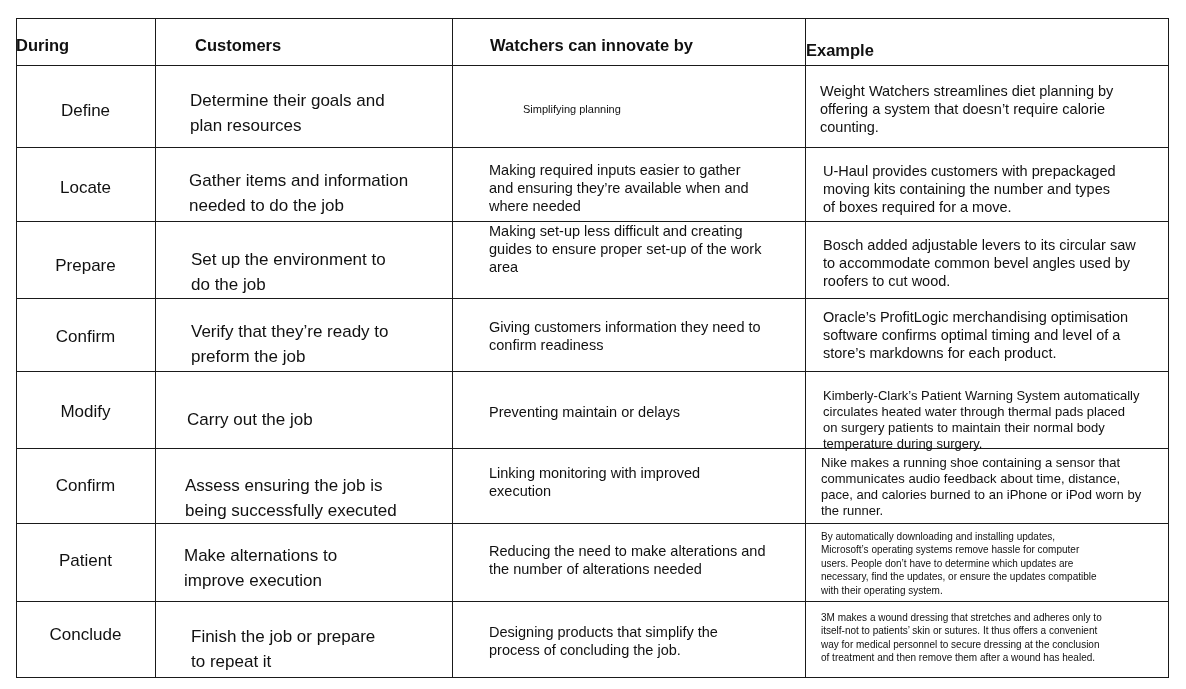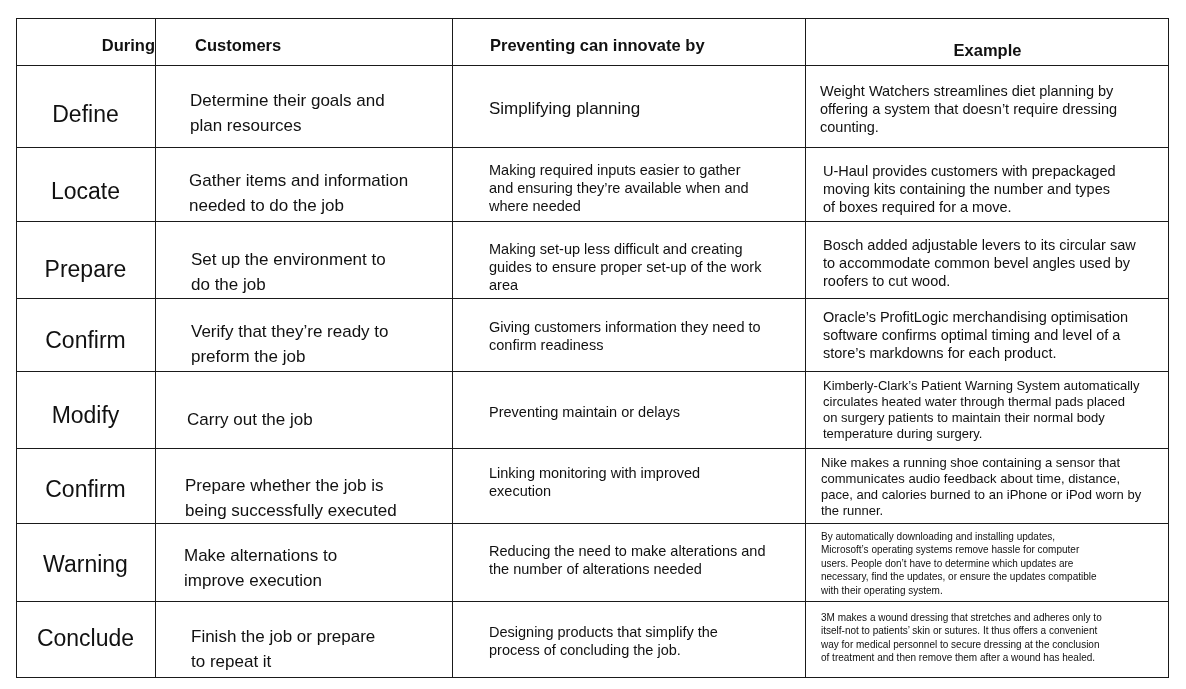--- a/index.html
+++ b/index.html
@@ -4,24 +4,24 @@
 <style>
   html, body { margin: 0; padding: 0; background: #ffffff; }
   body { width: 1186px; height: 689px; position: relative; overflow: hidden;
          font-family: "Liberation Sans", sans-serif; color: #111111; }
   .tbl { position: absolute; left: 16px; top: 18px; width: 1153px; height: 660px;
          border: 1px solid #1a1a1a; box-sizing: border-box; }
   .vline { position: absolute; top: 18px; height: 660px; width: 1px; background: #1a1a1a; }
   .hline { position: absolute; left: 16px; width: 1153px; height: 1px; background: #1a1a1a; }
   .cell { position: absolute; line-height: 1.2; white-space: pre-line; }
   .hdr { font-weight: bold; font-size: 16.5px; }
-  .phase { font-size: 23px; text-align: center; width: 139px; left: 16px; }
+  .phase { font-size: 17px; text-align: center; width: 139px; left: 16px; }
   .cust { font-size: 17px; line-height: 25px; }
   .innov { font-size: 14.5px; line-height: 18px; }
-  .innov-lg { font-size: 17px; }
+  .innov-lg { font-size: 11px; margin-left: 34px; }
   .ex { font-size: 14.5px; line-height: 18px; }
   .ex-sm { font-size: 13px; line-height: 16px; }
   .ex-xs { font-size: 10px; line-height: 13.4px; }
 </style>
 </head>
 <body>
 
 <div class="tbl"></div>
 
 <div class="vline" style="left:155px"></div>
@@ -30,81 +30,81 @@
 
 <div class="hline" style="top:65px"></div>
 <div class="hline" style="top:147px"></div>
 <div class="hline" style="top:221px"></div>
 <div class="hline" style="top:298px"></div>
 <div class="hline" style="top:371px"></div>
 <div class="hline" style="top:448px"></div>
 <div class="hline" style="top:523px"></div>
 <div class="hline" style="top:601px"></div>
 
-<div class="cell hdr" style="left:16px;width:139px;text-align:right;top:36px">During</div>
+<div class="cell hdr" style="left:16px;width:139px;text-align:left;top:36px">During</div>
 <div class="cell hdr" style="left:195px;top:36px">Customers</div>
-<div class="cell hdr" style="left:490px;top:36px">Preventing can innovate by</div>
-<div class="cell hdr" style="left:806px;width:363px;text-align:center;top:41px">Example</div>
+<div class="cell hdr" style="left:490px;top:36px">Watchers can innovate by</div>
+<div class="cell hdr" style="left:806px;width:363px;top:41px">Example</div>
 
 <div class="cell phase" style="top:101px">Define</div>
 <div class="cell cust" style="left:190px;top:88px">Determine their goals and
 plan resources</div>
 <div class="cell innov innov-lg" style="left:489px;top:100px">Simplifying planning</div>
 <div class="cell ex" style="left:820px;top:82px">Weight Watchers streamlines diet planning by
-offering a system that doesn’t require dressing
+offering a system that doesn’t require calorie
 counting.</div>
 
 <div class="cell phase" style="top:178px">Locate</div>
 <div class="cell cust" style="left:189px;top:168px">Gather items and information
 needed to do the job</div>
 <div class="cell innov" style="left:489px;top:161px">Making required inputs easier to gather
 and ensuring they’re available when and
 where needed</div>
 <div class="cell ex" style="left:823px;top:162px">U-Haul provides customers with prepackaged
 moving kits containing the number and types
 of boxes required for a move.</div>
 
 <div class="cell phase" style="top:256px">Prepare</div>
 <div class="cell cust" style="left:191px;top:247px">Set up the environment to
 do the job</div>
-<div class="cell innov" style="left:489px;top:240px">Making set-up less difficult and creating
+<div class="cell innov" style="left:489px;top:222px">Making set-up less difficult and creating
 guides to ensure proper set-up of the work
 area</div>
 <div class="cell ex" style="left:823px;top:236px">Bosch added adjustable levers to its circular saw
 to accommodate common bevel angles used by
 roofers to cut wood.</div>
 
 <div class="cell phase" style="top:327px">Confirm</div>
 <div class="cell cust" style="left:191px;top:319px">Verify that they’re ready to
 preform the job</div>
 <div class="cell innov" style="left:489px;top:318px">Giving customers information they need to
 confirm readiness</div>
 <div class="cell ex" style="left:823px;top:308px">Oracle’s ProfitLogic merchandising optimisation
 software confirms optimal timing and level of a
 store’s markdowns for each product.</div>
 
 <div class="cell phase" style="top:402px">Modify</div>
 <div class="cell cust" style="left:187px;top:407px">Carry out the job</div>
 <div class="cell innov" style="left:489px;top:403px">Preventing maintain or delays</div>
-<div class="cell ex ex-sm" style="left:823px;top:378px">Kimberly-Clark’s Patient Warning System automatically
+<div class="cell ex ex-sm" style="left:823px;top:388px">Kimberly-Clark’s Patient Warning System automatically
 circulates heated water through thermal pads placed
 on surgery patients to maintain their normal body
 temperature during surgery.</div>
 
 <div class="cell phase" style="top:476px">Confirm</div>
-<div class="cell cust" style="left:185px;top:473px">Prepare whether the job is
+<div class="cell cust" style="left:185px;top:473px">Assess ensuring the job is
 being successfully executed</div>
 <div class="cell innov" style="left:489px;top:464px">Linking monitoring with improved
 execution</div>
 <div class="cell ex ex-sm" style="left:821px;top:455px">Nike makes a running shoe containing a sensor that
 communicates audio feedback about time, distance,
 pace, and calories burned to an iPhone or iPod worn by
 the runner.</div>
 
-<div class="cell phase" style="top:551px">Warning</div>
+<div class="cell phase" style="top:551px">Patient</div>
 <div class="cell cust" style="left:184px;top:543px">Make alternations to
 improve execution</div>
 <div class="cell innov" style="left:489px;top:542px">Reducing the need to make alterations and
 the number of alterations needed</div>
 <div class="cell ex ex-xs" style="left:821px;top:530px">By automatically downloading and installing updates,
 Microsoft’s operating systems remove hassle for computer
 users. People don’t have to determine which updates are
 necessary, find the updates, or ensure the updates compatible
 with their operating system.</div>
 

